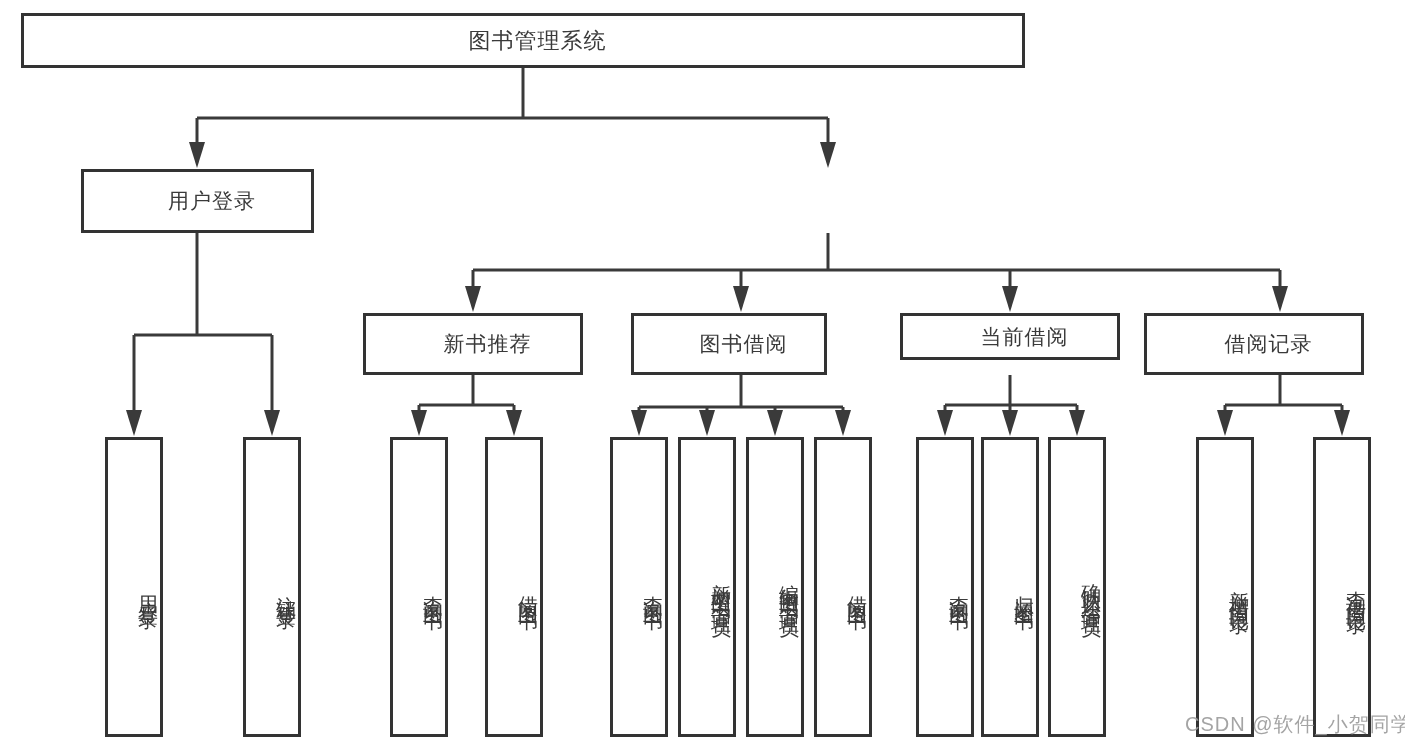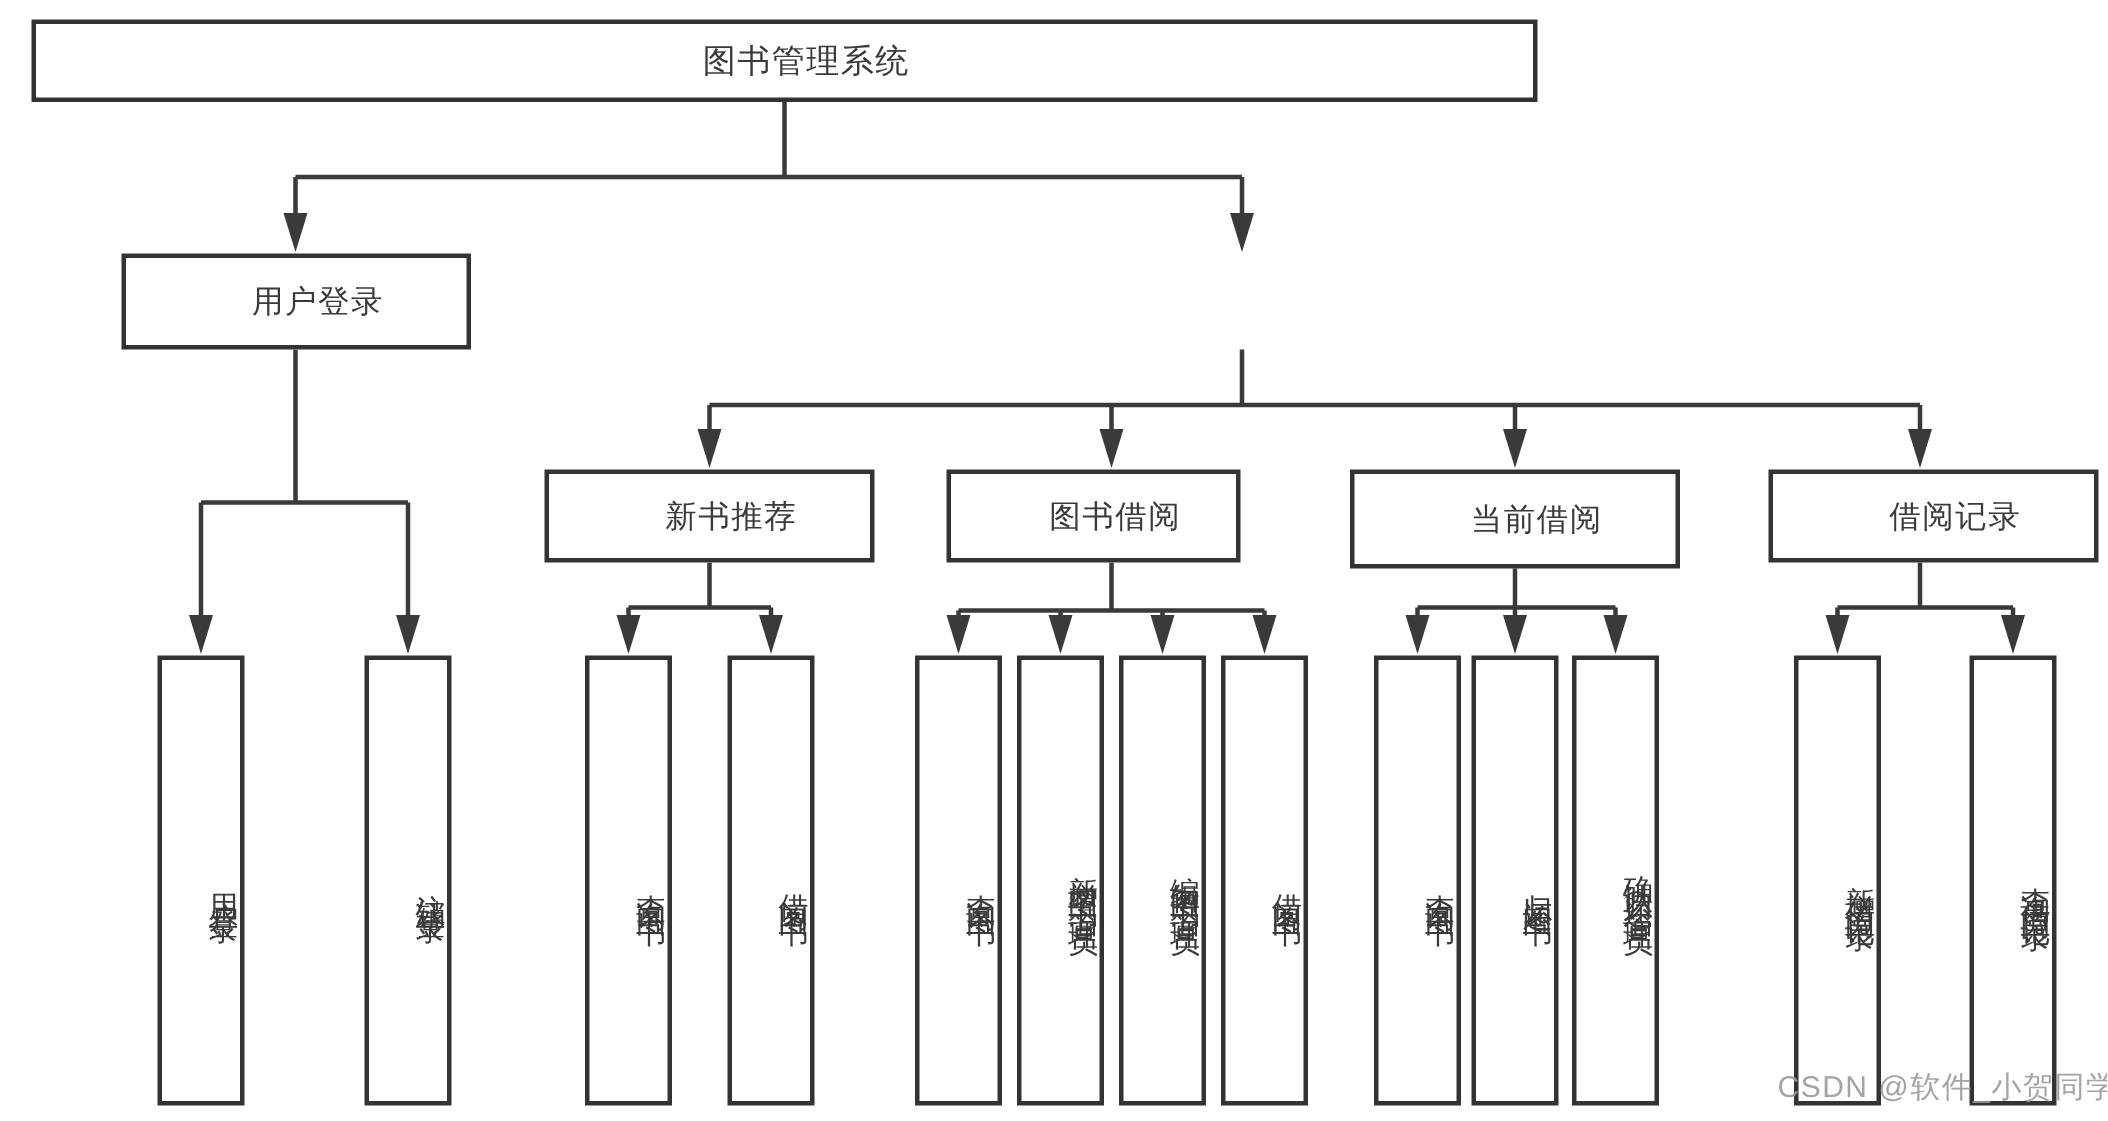--- a/index.html
+++ b/index.html
@@ -141,24 +141,24 @@
   <div class="box h-box" style="left:81px; top:169px; width:233px; height:64px;">
     <span>用户登录</span>
   </div>
 
   <div class="box h-box" style="left:363px; top:313px; width:220px; height:62px;">
     <span>新书推荐</span>
   </div>
   <div class="box h-box" style="left:631px; top:313px; width:196px; height:62px;">
     <span>图书借阅</span>
   </div>
-  <div class="box h-box" style="left:900px; top:313px; width:220px; height:66px;justify-content:center;">
+  <div class="box h-box" style="left:900px; top:313px; width:220px; height:47px;justify-content:center;">
     <span>当前借阅</span>
   </div>
-  <div class="box h-box" style="left:1179px; top:313px; width:220px; height:62px;">
+  <div class="box h-box" style="left:1144px; top:313px; width:220px; height:62px;">
     <span>借阅记录</span>
   </div>
 
   <div class="box v-box" style="left:105px; top:437px; width:58px; height:300px;">
     <span>用户登录</span>
   </div>
   <div class="box v-box" style="left:243px; top:437px; width:58px; height:300px;">
     <span>注销登录</span>
   </div>
 

